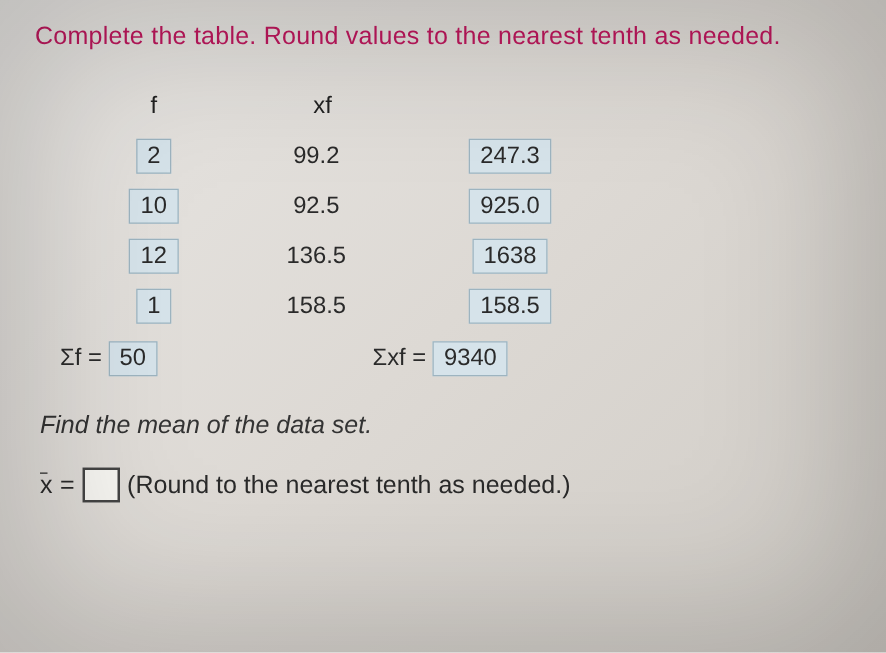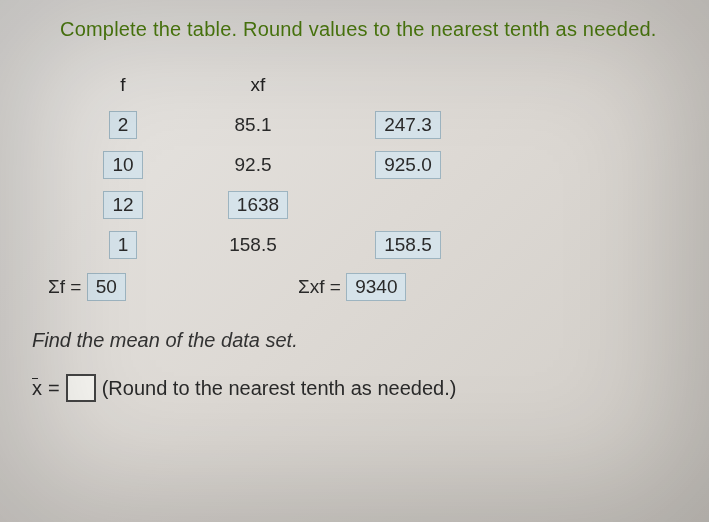--- a/index.html
+++ b/index.html
@@ -8,24 +8,23 @@
       height: 522px;
       background: linear-gradient(135deg, #e8e6e3 0%, #ddd9d4 50%, #d0ccc6 100%);
       font-family: Arial, Helvetica, sans-serif;
       color: #2a2a2a;
       padding: 18px 28px;
       position: relative;
       overflow: hidden;
     }
     .instruction {
       font-size: 20px;
-      color: #4d7c0f;
+      color: #be185d;
       margin-bottom: 24px;
       letter-spacing: 0.2px;
-      margin-left: 32px;
     }
     .table-wrap {
       margin-left: 40px;
       width: 460px;
     }
     .row {
       display: flex;
       align-items: center;
       height: 40px;
     }
@@ -95,33 +94,34 @@
 <div class="instruction">Complete the table. Round values to the nearest tenth as needed.</div>
 
 <div class="table-wrap">
   <div class="row">
     <div class="col-f hdr">f</div>
     <div class="col-xf hdr">xf</div>
   </div>
 
   <div class="row">
     <div class="col-f"><span class="boxed">2</span></div>
-    <div class="col-m">85.1</div>
+    <div class="col-m">99.2</div>
     <div class="col-xf"><span class="boxed">247.3</span></div>
   </div>
 
   <div class="row">
     <div class="col-f"><span class="boxed">10</span></div>
     <div class="col-m">92.5</div>
     <div class="col-xf"><span class="boxed">925.0</span></div>
   </div>
 
 
   <div class="row">
     <div class="col-f"><span class="boxed">12</span></div>
+    <div class="col-m">136.5</div>
     <div class="col-xf"><span class="boxed">1638</span></div>
   </div>
 
   <div class="row">
     <div class="col-f"><span class="boxed">1</span></div>
     <div class="col-m">158.5</div>
     <div class="col-xf"><span class="boxed">158.5</span></div>
   </div>
 </div>
 

